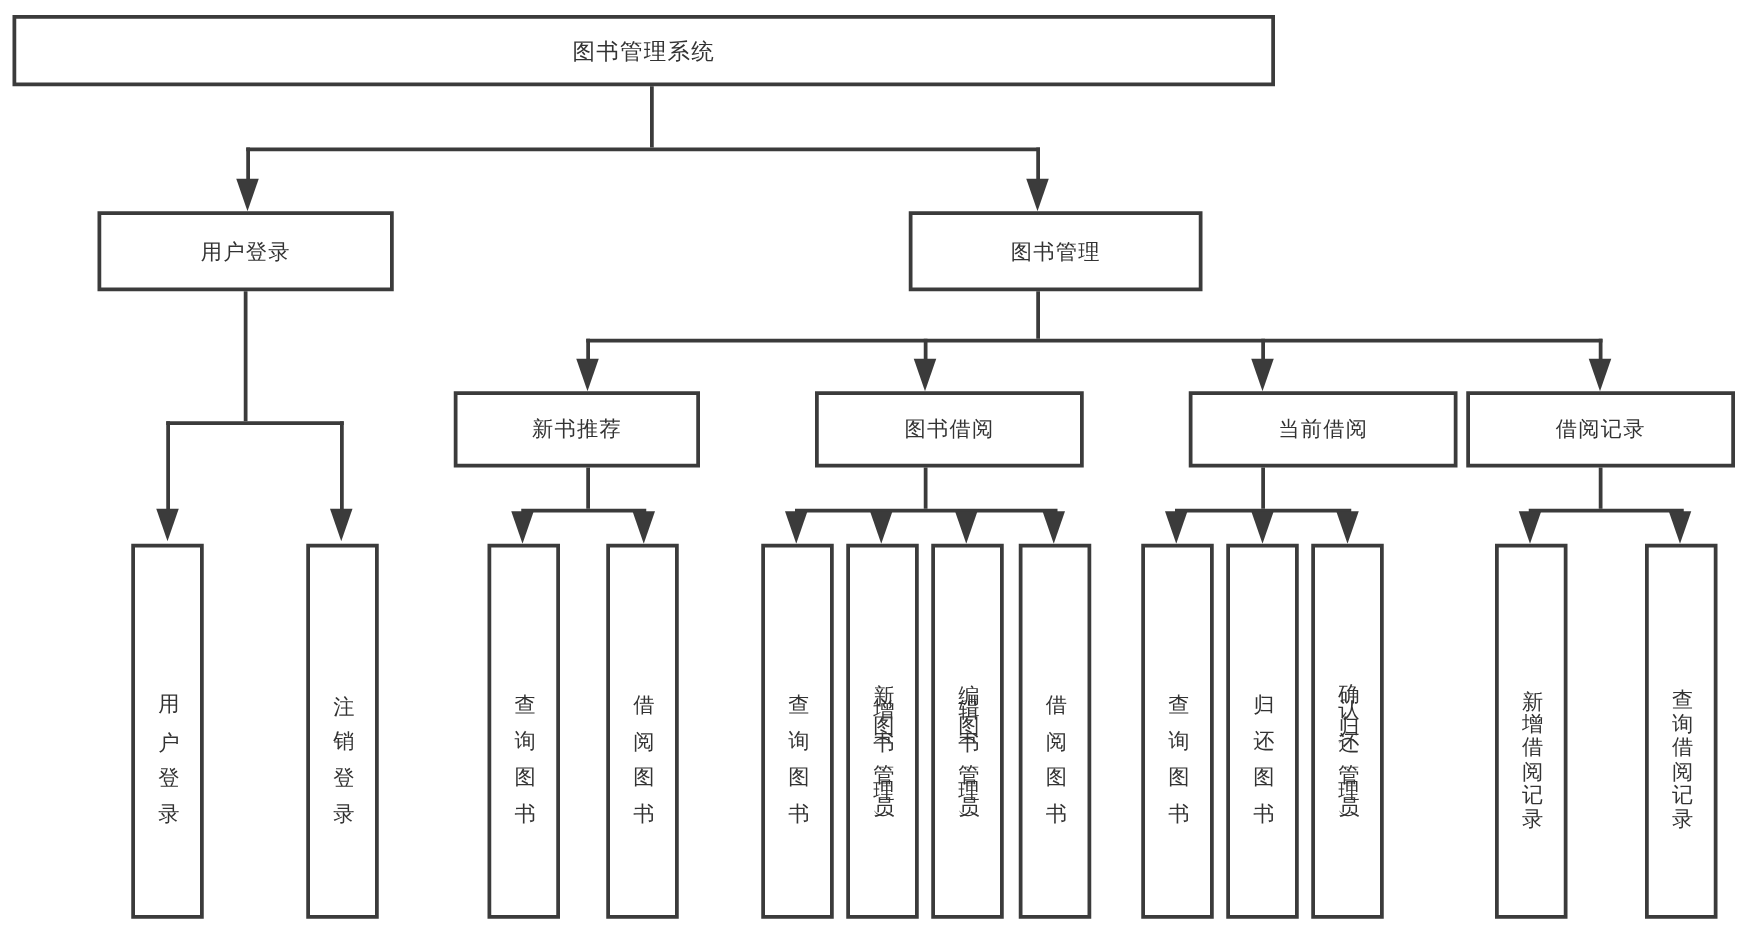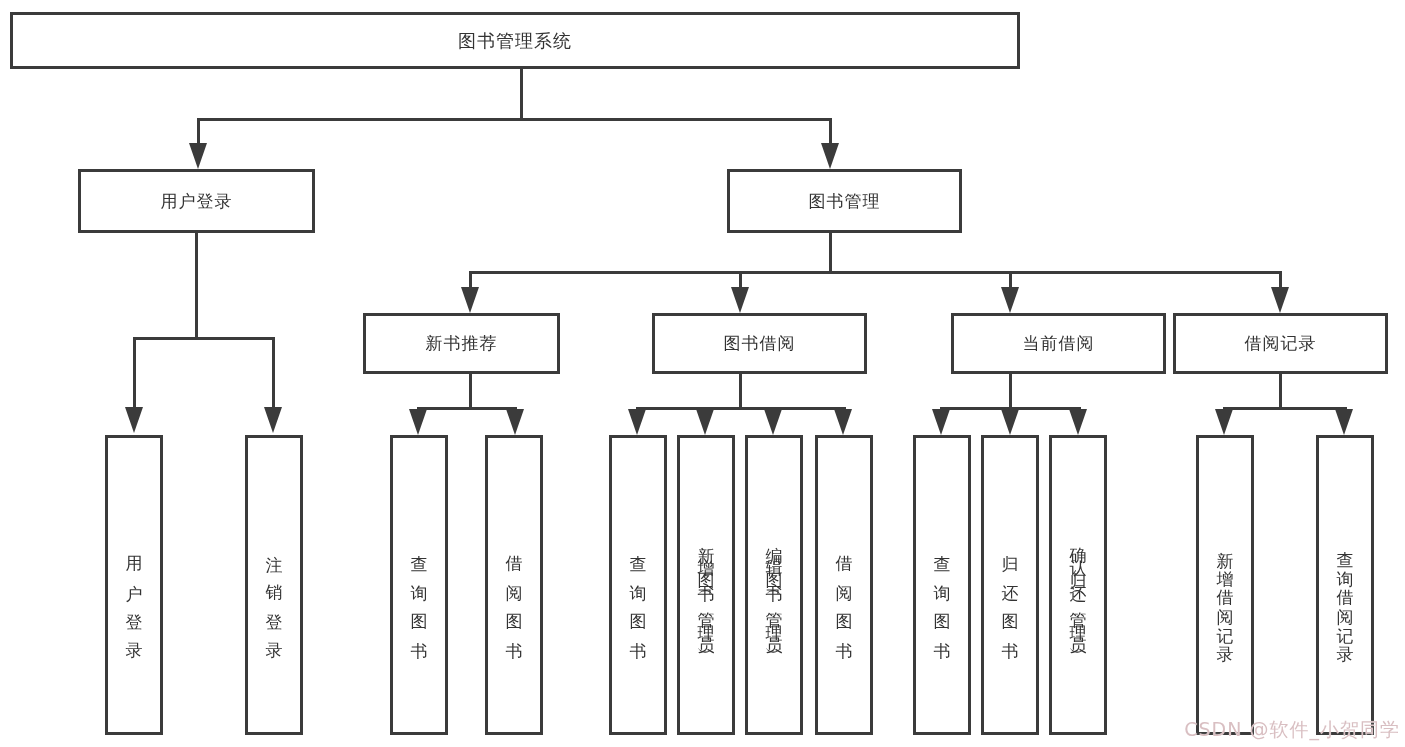--- a/index.html
+++ b/index.html
@@ -185,15 +185,14 @@
     <span class="vlabel ls9">确认归还（管理员）</span>
   </div>
 
   <div class="leaf" style="left:1196px;">
     <span class="vlabel ls6">新增借阅记录</span>
   </div>
   <div class="leaf" style="left:1316px;">
     <span class="vlabel ls6">查询借阅记录</span>
   </div>
 
-  <div class="watermark">CSDN @软件_小贺同学</div>
 
 </div>
 
 </body></html>

